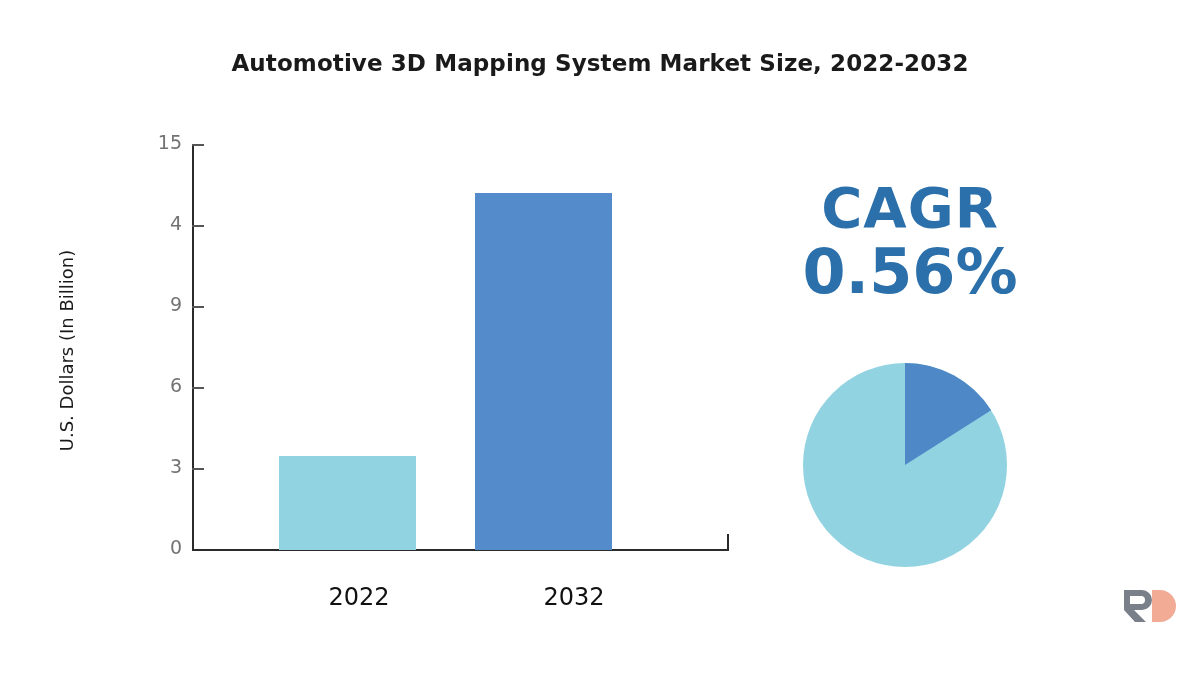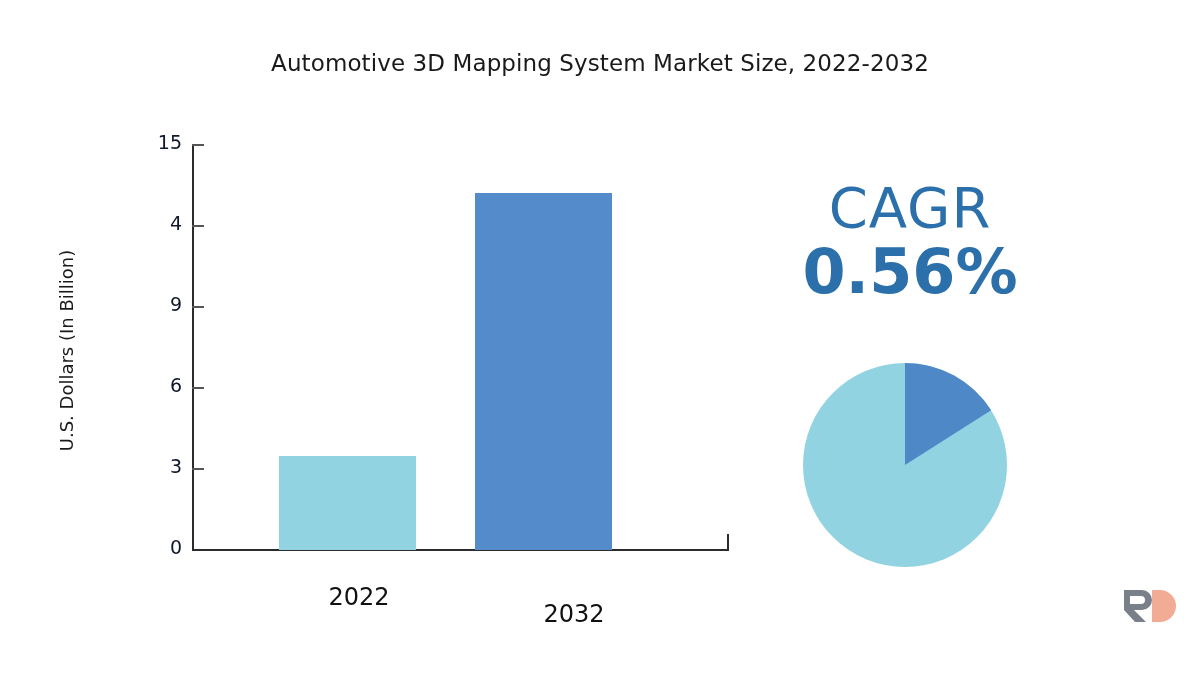--- a/index.html
+++ b/index.html
@@ -27,20 +27,21 @@
     position: absolute;
     left: 0;
     top: 50px;
     width: 1200px;
     text-align: center;
     font-size: 23px;
     color: #1a1a1a;
     font-family: "DejaVu Sans", "Liberation Sans", sans-serif;
     letter-spacing: 0.1px;
     white-space: nowrap;
+    font-weight: bold;
   }
 
   
   .plot {
     position: absolute;
     left: 0;
     top: 0;
     width: 760px;
     height: 674px;
   }
@@ -86,21 +87,21 @@
     width: 12px;
     height: 2px;
     background: #555;
   }
   .tick-label {
     position: absolute;
     right: 0;
     width: 42px;
     text-align: right;
     font-size: 19px;
-    color: #0f172a;
+    color: #737373;
     line-height: 1;
   }
   .tick-label-wrap {
     position: absolute;
     left: 130px;
     width: 52px;
     height: 0;
   }
 
   .bar {
@@ -132,21 +133,21 @@
   
   .cagr-block {
     position: absolute;
     left: 760px;
     top: 180px;
     width: 300px;
     text-align: center;
   }
   .cagr-word {
     font-size: 56px;
-    font-weight: normal;
+    font-weight: bold;
     color: #2b70ab;
     letter-spacing: 1px;
     line-height: 1.0;
     font-family: "DejaVu Sans", "Liberation Sans", sans-serif;
   }
   .cagr-value {
     font-size: 62px;
     font-weight: bold;
     color: #2b70ab;
     letter-spacing: 0px;
@@ -229,21 +230,21 @@
     <div class="tick-label-wrap" style="top:549px;">
       <div class="tick-label" style="top:-11px;">0</div>
     </div>
 
     <div class="bar-wrap">
       <div class="bar bar-2022" id="bar-0" style="left: 85px; width: 137px; height: 93.9px; background: rgb(146, 211, 226);"></div>
       <div class="bar bar-2032" id="bar-1" style="left: 281px; width: 137px; height: 357.3px; background: rgb(84, 139, 202);"></div>
     </div>
 
     <div class="x-label" style="left:279px;">2022</div>
-    <div class="x-label" style="left:494px;margin-top:17px;">2032</div>
+    <div class="x-label" style="left:494px;">2032</div>
   </div>
 
   <div class="cagr-block">
     <div class="cagr-word">CAGR</div>
     <div class="cagr-value">0.56%</div>
   </div>
 
   <div class="pie-wrap">
     <svg class="pie-svg" width="204" height="204" viewBox="0 0 204 204">
       <circle id="pie-remainder" cx="102" cy="102" r="102" fill="#92d3e2"></circle>

